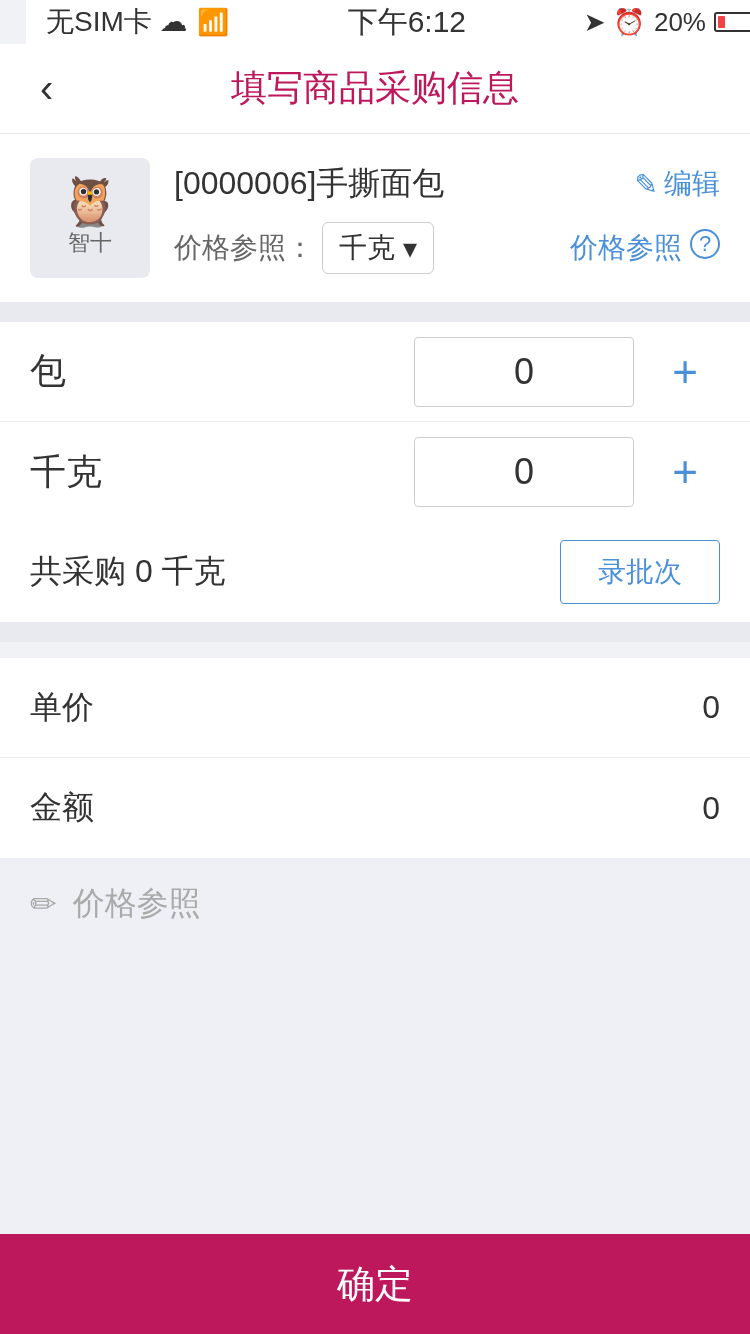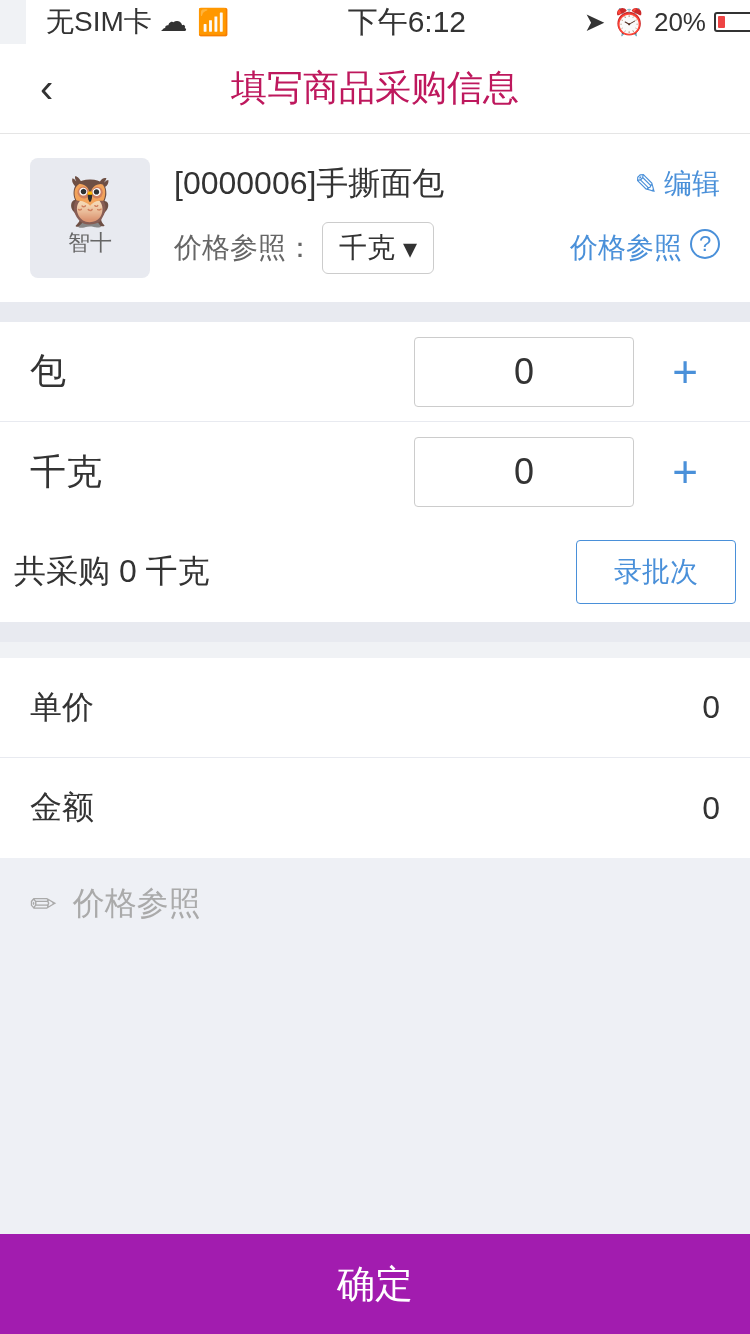--- a/index.html
+++ b/index.html
@@ -238,21 +238,21 @@
       align-items: center;
       justify-content: center;
       font-size: 44px;
       color: #4a90d9;
       cursor: pointer;
     }
 
     
     .summary-row {
       background: #fff;
-      padding: 0 14px;
+      padding: 0 30px;
       height: 100px;
       display: flex;
       align-items: center;
       justify-content: space-between;
     }
     .summary-text {
       font-size: 32px;
       color: #333;
     }
     .batch-btn {
@@ -315,21 +315,21 @@
     .empty-area {
       flex: 1;
       background: #eef0f5;
       min-height: 340px;
     }
 
     
     .confirm-btn {
       width: 750px;
       height: 100px;
-      background: #a21caf;
+      background: #be185d;
       display: flex;
       align-items: center;
       justify-content: center;
       font-size: 38px;
       color: #fff;
       cursor: pointer;
       position: fixed;
       bottom: 0;
       left: 0;
     }

